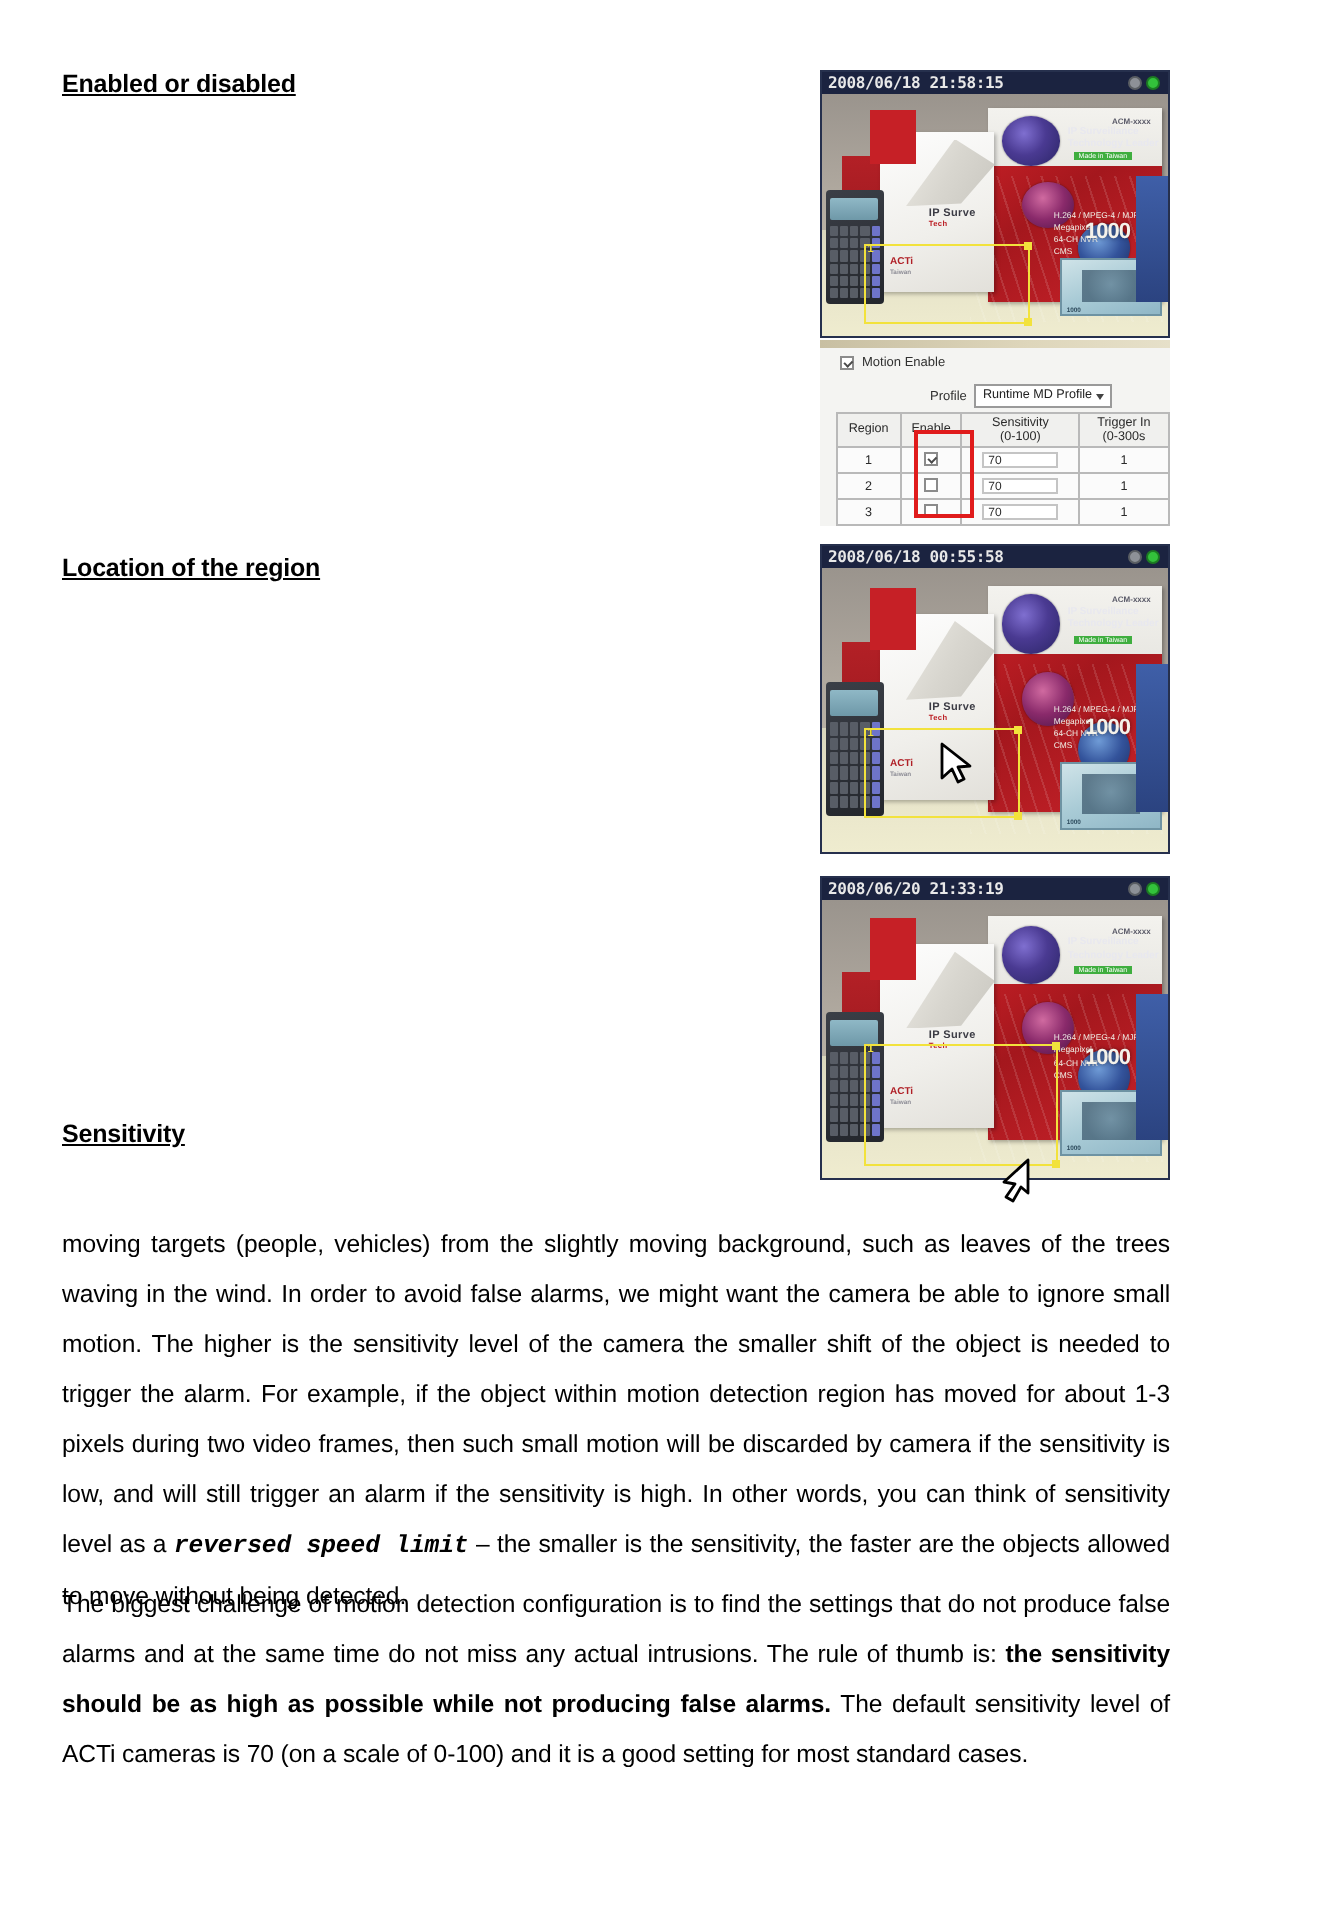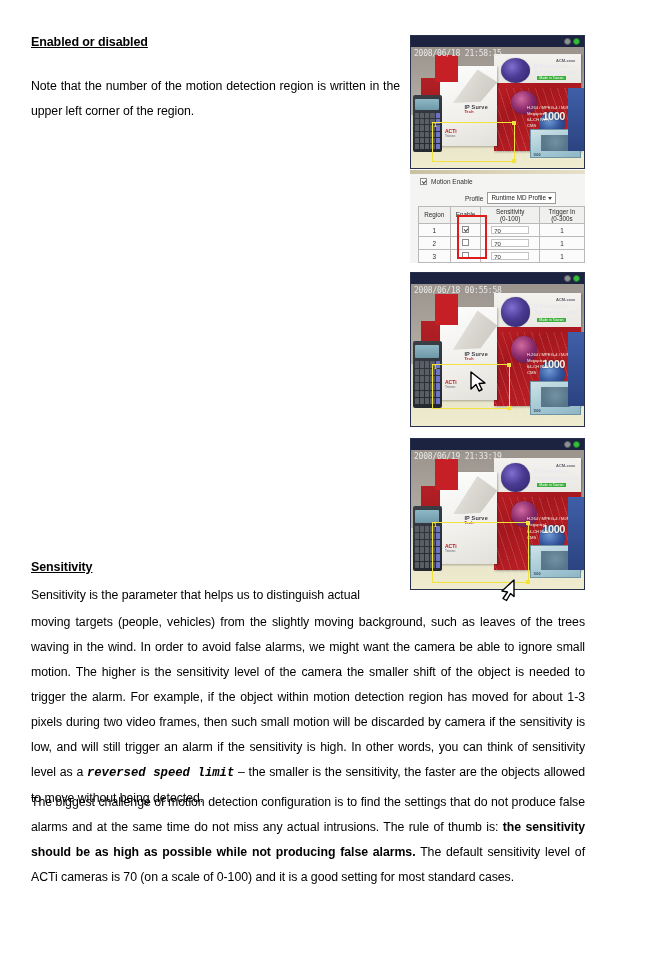--- a/index.html
+++ b/index.html
@@ -69,24 +69,24 @@
   .vid-bar {
     position: absolute;
     left: 0; top: 0;
     width: 100%;
     height: 11px;
     background: #1b2340;
     z-index: 6;
   }
   .vid-ts {
     position: absolute;
-    left: 3px; top: 12px;
+    left: 3px; top: 0px;
     font-family: "DejaVu Sans Mono", monospace;
     font-size: 8px;
-    font-weight: normal;
+    font-weight: bold;
     color: #e8e8e8;
     letter-spacing: -0.2px;
     line-height: 11px;
     white-space: nowrap;
   }
   .vid-icons {
     position: absolute;
     right: 4px; top: 2px;
     display: flex;
     gap: 2px;
@@ -301,21 +301,20 @@
     pointer-events:none;
   }
 </style>
 </head>
 <body>
 
 <div class="page">
 
   <div class="textcol" style="top:35px;">
     <h3 class="section-head">Enabled or disabled</h3>
-    <p class="body" style="margin-top:25px;">Note that the number of the motion detection region is written in the upper left corner of the region.</p>
   </div>
 
   <div class="shot" style="left:410px; top:35px; width:175px; height:134px;">
     <div class="shot-inner">
       <div class="scene">
         <div class="wall"></div>
         <div class="desk"></div>
         <div class="redcloth"></div>
         <div class="redbox">
           <div class="topwhite"></div>
@@ -463,20 +462,21 @@
           <td><span class="cell-box">70</span></td>
           <td>1</td>
         </tr>
       </tbody>
     </table>
 
     <div class="redhl" style="left:47px; top:45px; width:30px; height:44px;"></div>
   </div>
 
   <div class="textcol" style="top:277px;">
+    <h3 class="section-head">Location of the region</h3>
   </div>
 
   <div class="shot" style="left:410px; top:272px; width:175px; height:155px;">
     <div class="shot-inner">
       <div class="scene">
         <div class="wall"></div>
         <div class="desk"></div>
         <div class="redcloth"></div>
         <div class="redbox">
           <div class="topwhite"></div>
@@ -651,36 +651,35 @@
         </div>
         <div class="bluepanel"></div>
 
         <div class="md-region" style="left:12%; top:52%; width:56%; height:44%;">
           <span class="num">1</span>
           <span class="handle tr"></span>
           <span class="handle br"></span>
         </div>
       </div>
       <div class="vid-bar">
-        <span class="vid-ts">2008/06/19 21:33:19</span>
+        <span class="vid-ts">2008/06/20 21:33:19</span>
         <span class="vid-icons">
           <span class="dot gray"></span>
           <span class="dot green"></span>
         </span>
       </div>
     </div>
   </div>
 
   <svg class="cursor" style="left:497px; top:578px;" width="21" height="25" viewBox="0 0 21 25">
     <path d="M17 2 L5 13 L10.5 14 L6 20.5 L9.5 22.5 L13.5 15.5 L17 18.5 Z" fill="#ffffff" stroke="#000000" stroke-width="1.4" stroke-linejoin="round"></path>
   </svg>
 
   <div class="textcol" style="top:560px;">
     <h3 class="section-head">Sensitivity</h3>
-    <p class="body nojust">Sensitivity is the parameter that helps us to distinguish actual</p>
   </div>
 
   <div class="fullcol" style="top:610px;">
     <p class="body">
       <span>moving targets (people, vehicles) from the slightly moving background, such as leaves of the trees waving in the wind. In order to avoid false alarms, we might want the camera be able to ignore small motion. The higher is the sensitivity level of the camera the smaller shift of the object is needed to trigger the alarm. For example, if the object within motion detection region has moved for about 1-3 pixels during two video frames, then such small motion will be discarded by camera if the sensitivity is low, and will still trigger an alarm if the sensitivity is high. In other words, you can think of sensitivity level as a </span><span class="bi">reversed speed limit</span><span> – the smaller is the sensitivity, the faster are the objects allowed to move without being detected.</span>
     </p>
   </div>
 
   <div class="fullcol" style="top:790px;">
     <p class="body">

